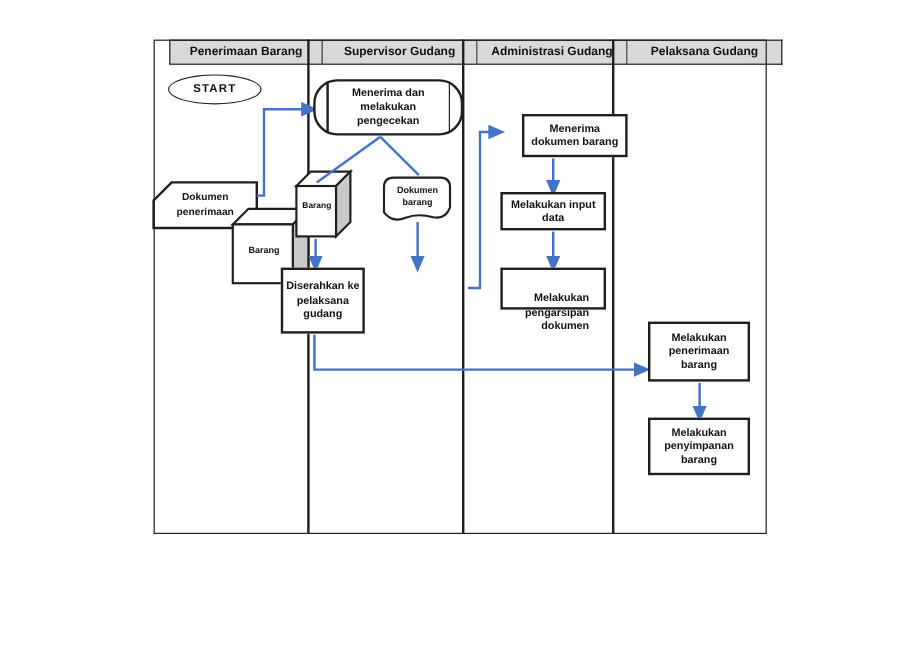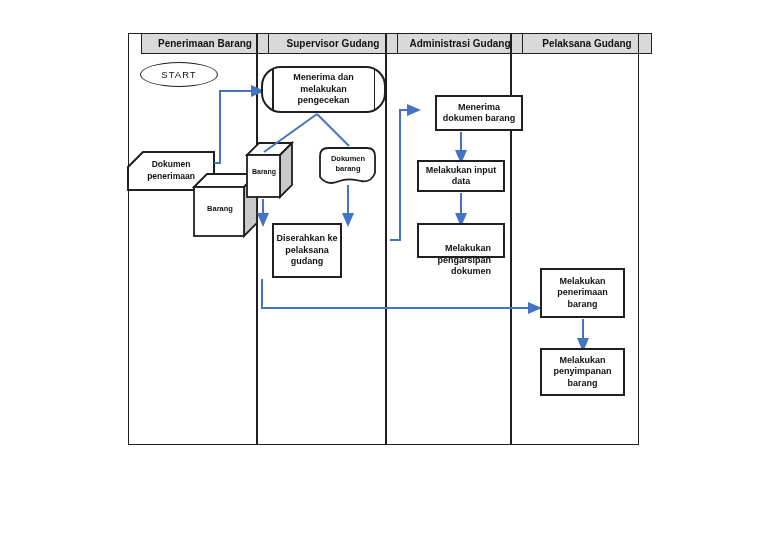--- a/index.html
+++ b/index.html
@@ -47,21 +47,21 @@
     content:""; position:absolute; top:0; bottom:0; width:1.5px; background:#1f1f1f;
   }
   .predef::before { left:9px; }
   .predef::after  { right:9px; }
   .predef .lbl { padding:0 13px; }
 
   .terminator {
     position:absolute; background:#ffffff;
     border:1.5px solid #1f1f1f; border-radius:50%;
     display:flex; align-items:center; justify-content:center;
-    font-size:9.5px; font-weight:normal; letter-spacing:1px; color:#111;
+    font-size:9.5px; font-weight:bold; letter-spacing:1px; color:#111;
   }
 
   .shape-label {
     position:absolute; text-align:center; font-weight:bold; color:#111;
   }
   .lbl-doc-penerimaan { left:131px; top:158px; width:80px; font-size:8.5px; line-height:12px; }
   .lbl-barang1 { left:196px; top:204px; width:48px; font-size:7.5px; }
   .lbl-barang2 { left:248px; top:168px; width:32px; font-size:7px; }
   .lbl-doc-barang { left:322px; top:154px; width:52px; font-size:7.5px; line-height:10px; }
 
@@ -139,21 +139,21 @@
   <div class="frame"></div>
 
   <div class="terminator" style="left:140px; top:62px; width:78px; height:25px;">
     <span>START</span>
   </div>
 
   <div class="pbox predef" style="left:261px; top:66px; width:125px; height:47px;border-radius:20px;">
     <span class="lbl">Menerima dan melakukan pengecekan</span>
   </div>
 
-  <div class="pbox" style="left:234px; top:223px; width:70px; height:55px;margin-left:38px;">
+  <div class="pbox" style="left:234px; top:223px; width:70px; height:55px;">
     <span>Diserahkan ke pelaksana gudang</span>
   </div>
   <div class="pbox" style="left:417px; top:95px; width:88px; height:36px;margin-left:18px;">
     <span>Menerima dokumen barang</span>
   </div>
   <div class="pbox" style="left:417px; top:160px; width:88px; height:32px;align-items:center;">
     <span>Melakukan input data</span>
   </div>
   <div class="pbox" style="left:417px; top:223px; width:88px; height:35px; overflow:visible;">
     <span class="pengarsipan-text">Melakukan pengarsipan dokumen</span>

